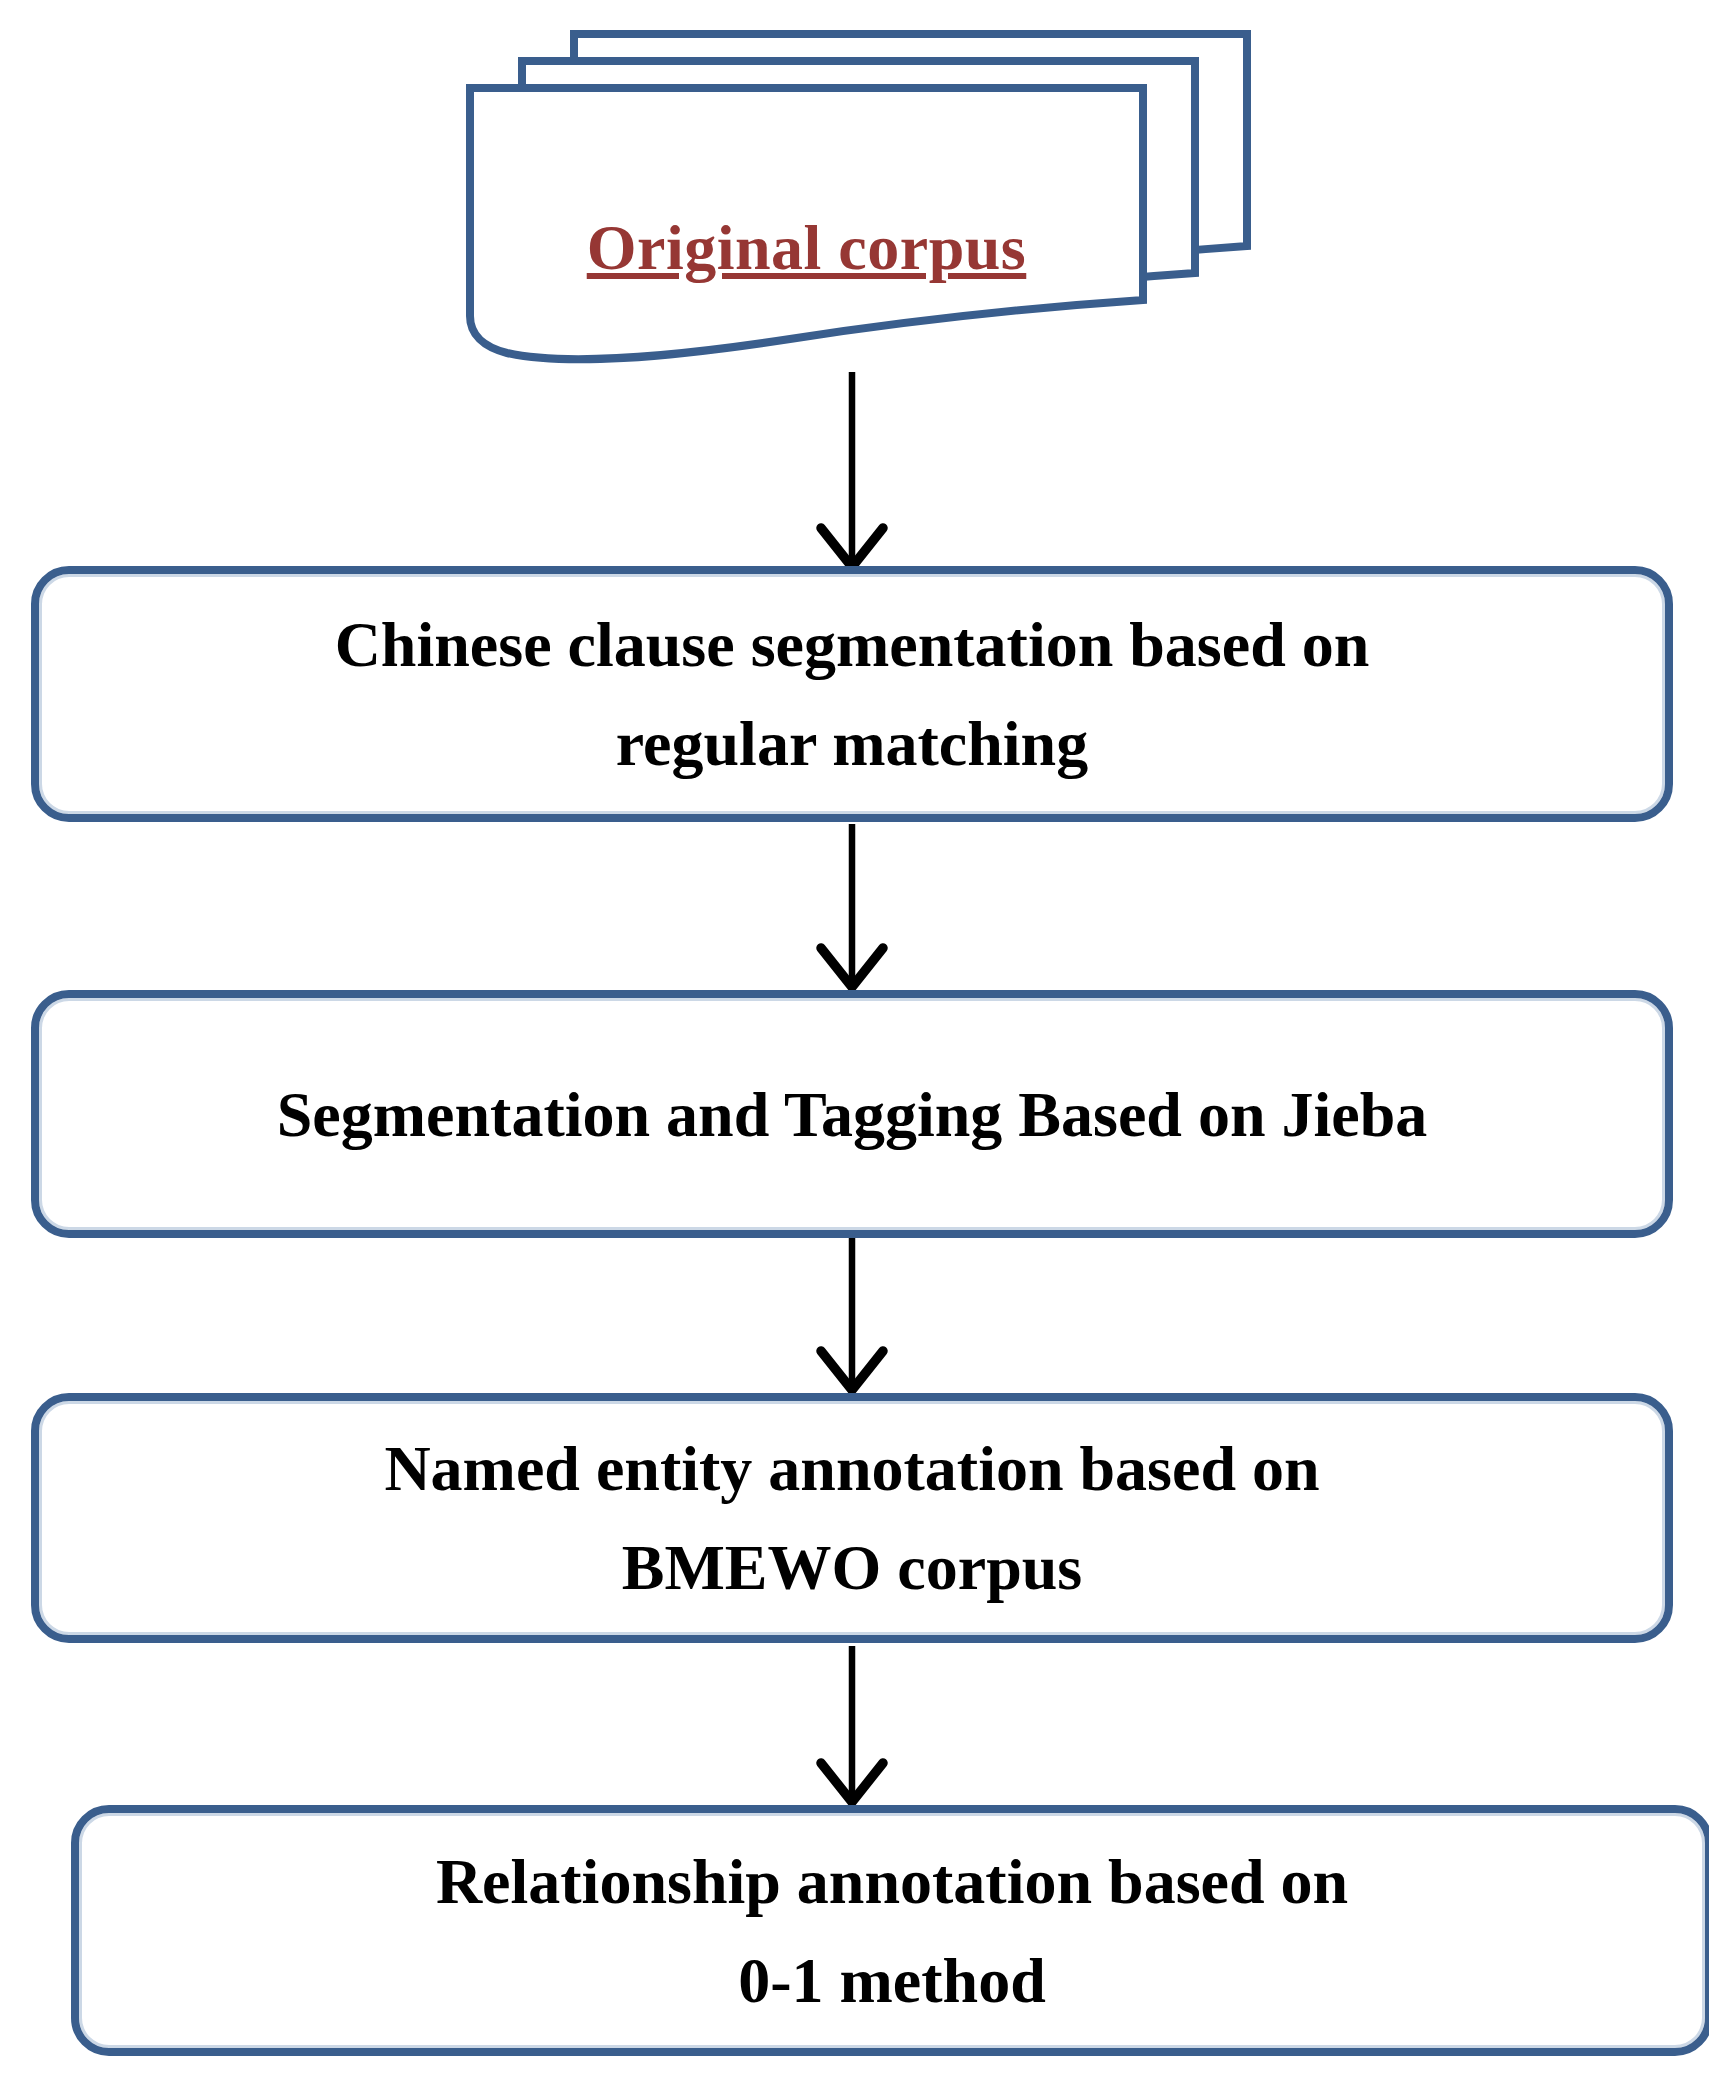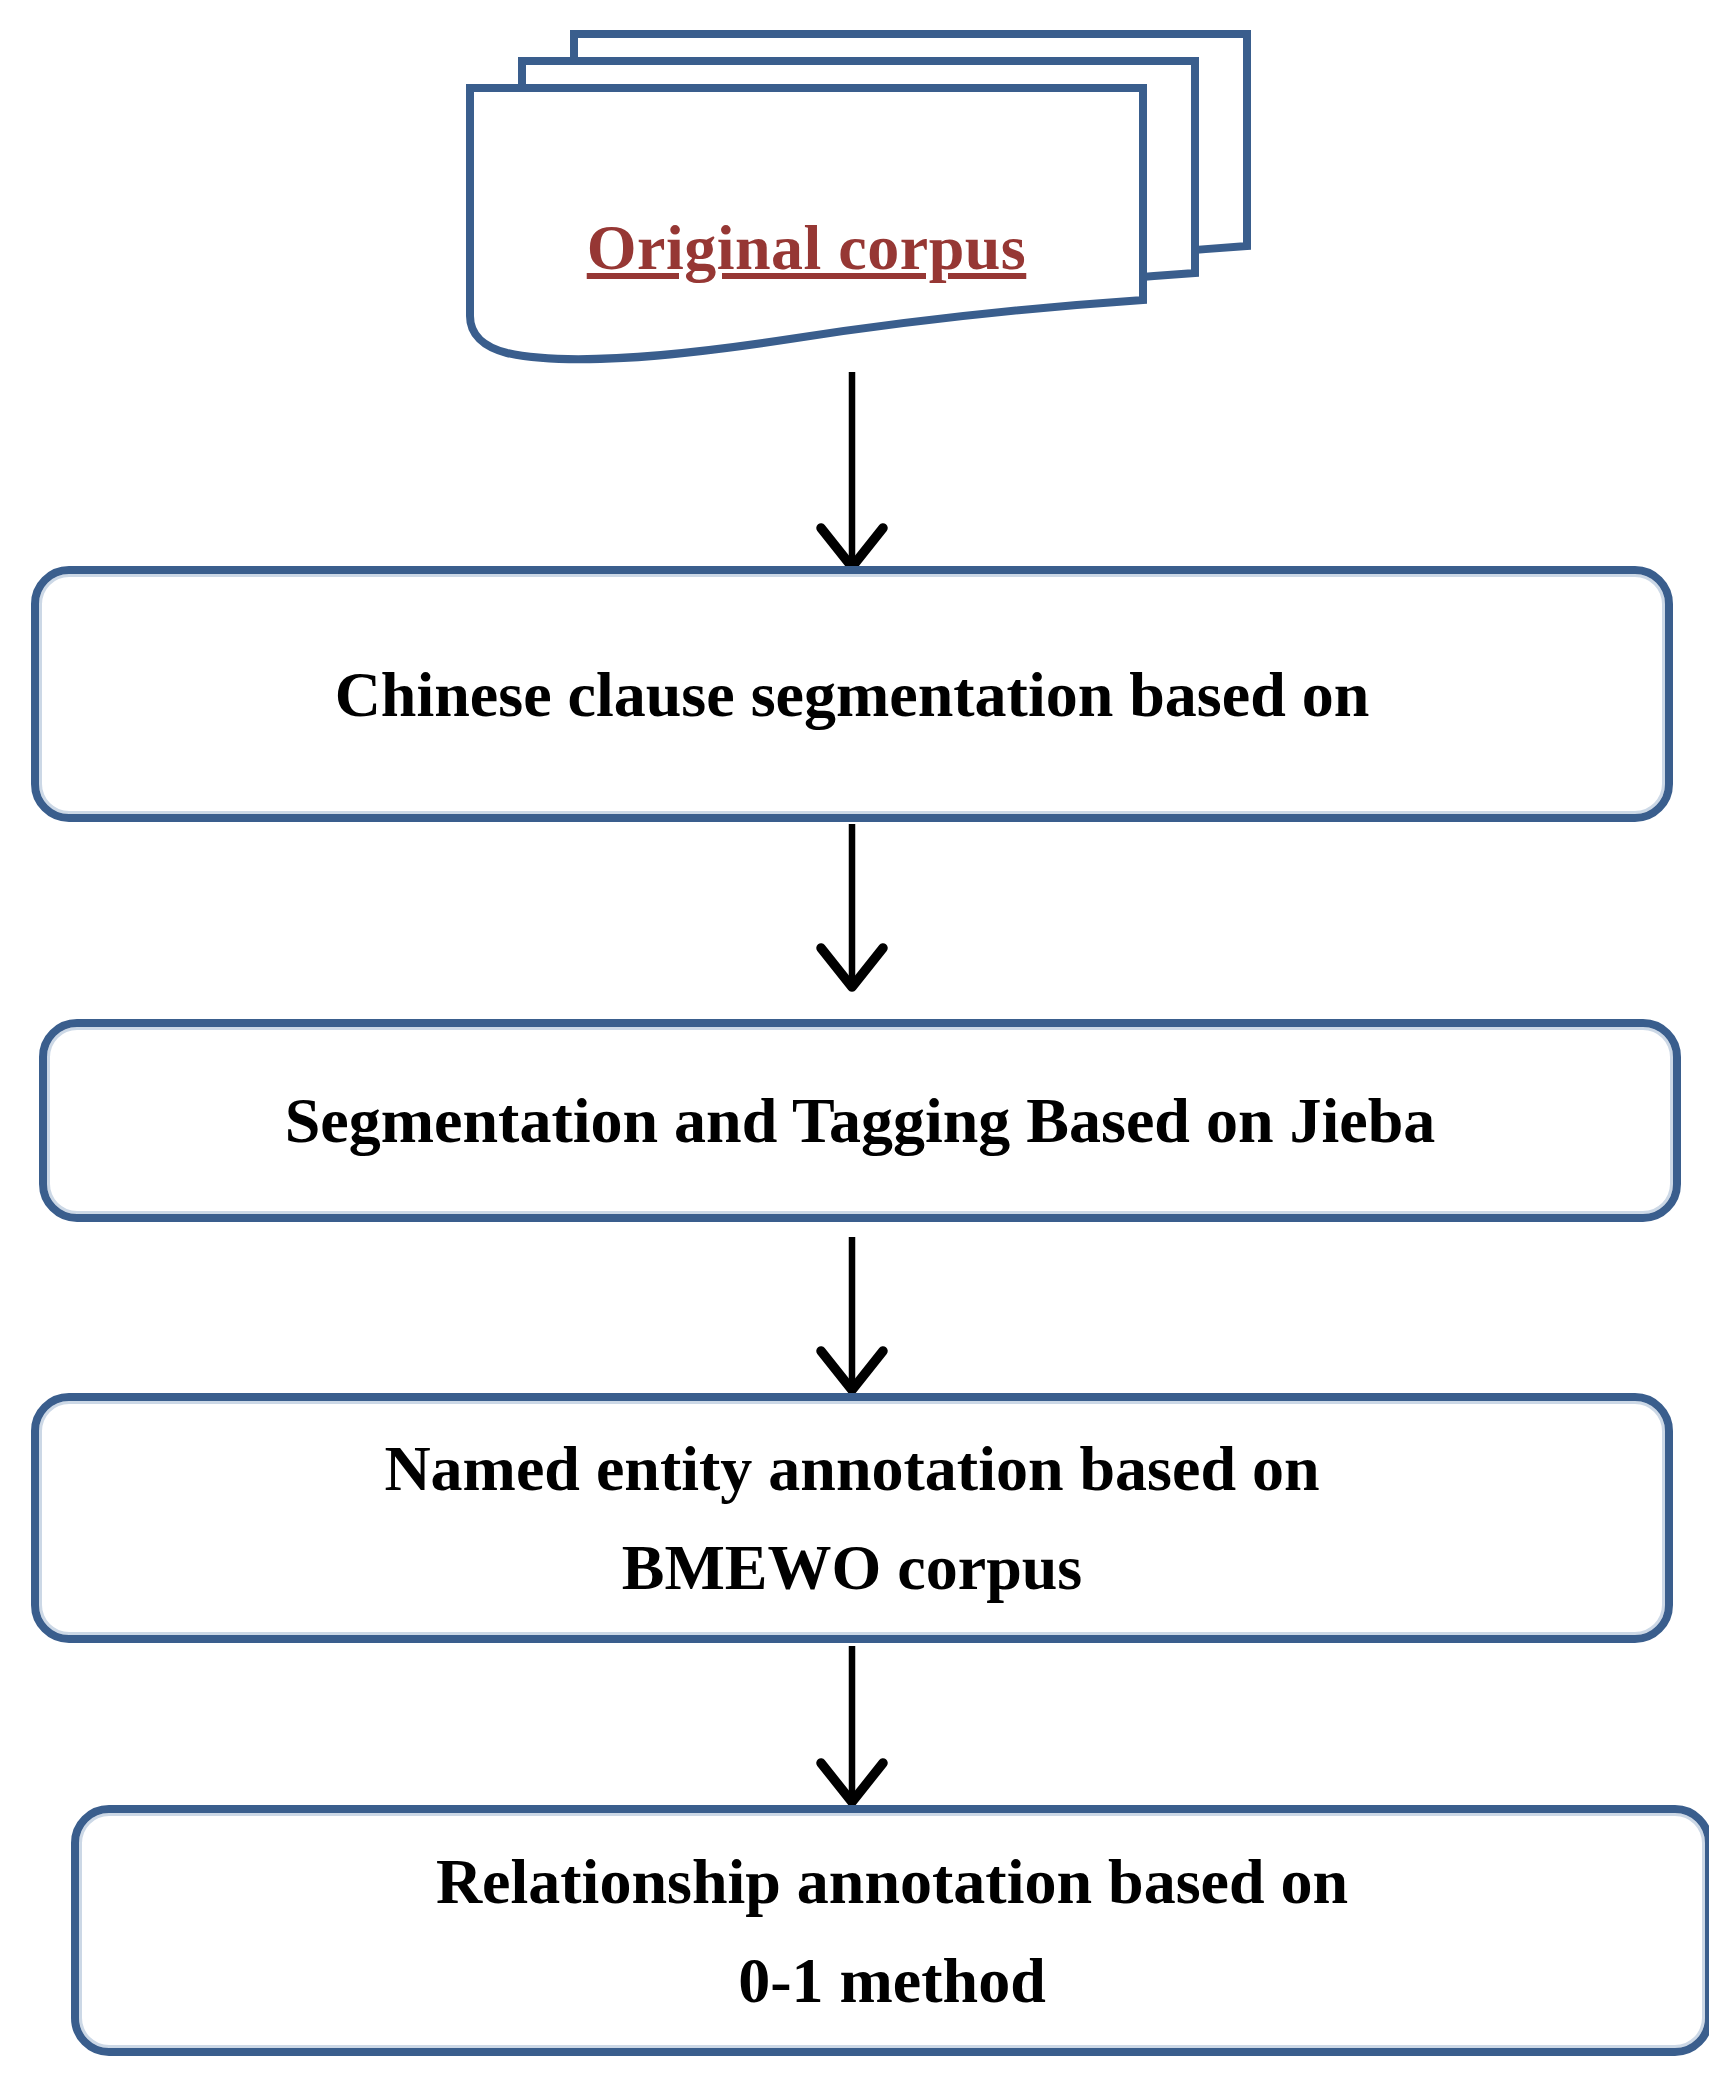--- a/index.html
+++ b/index.html
@@ -57,21 +57,21 @@
     justify-content:center;
   }
   .step-line{
     font-size:64px;font-weight:bold;
     line-height:99px;
     color:var(--step-label,#000);
     text-align:center;
     white-space:nowrap;
   }
   .box1{top:566px;height:256px;}
-  .box2{top:1019px;height:203px;margin-left:8px;}
+  .box2{top:990px;height:248px;}
   .box3{top:1393px;height:250px;}
   .box4{top:1805px;height:251px;margin-left:40px;}
 </style>
 </head>
 <body>
 
 <div class="page">
 
   <svg class="shapes" viewBox="0 0 1709 2081">
 
@@ -96,20 +96,21 @@
     <g>
       <path class="arrow-shaft" d="M 852,1646 V 1795"></path>
       <path class="arrow-head" d="M 821,1763 L 852,1802 M 883,1763 L 852,1802"></path>
     </g>
   </svg>
 
   <div class="doc-label">Original corpus</div>
 
   <div class="step-box box1">
     <div class="step-line">Chinese clause segmentation based on</div>
+    <div class="step-line">regular matching</div>
   </div>
 
   <div class="step-box box2">
     <div class="step-line">Segmentation and Tagging Based on Jieba</div>
   </div>
 
   <div class="step-box box3">
     <div class="step-line">Named entity annotation based on</div>
     <div class="step-line">BMEWO corpus</div>
   </div>

